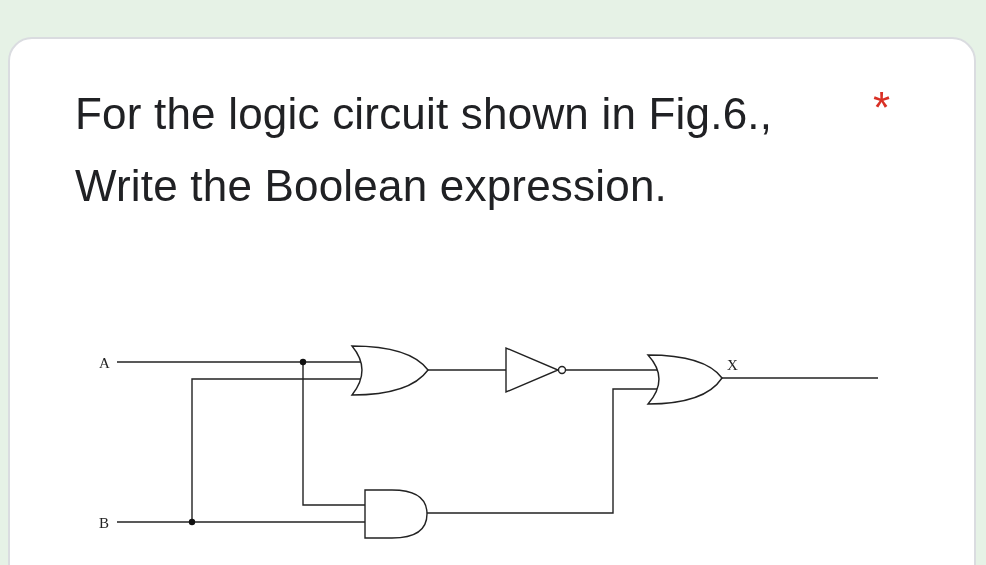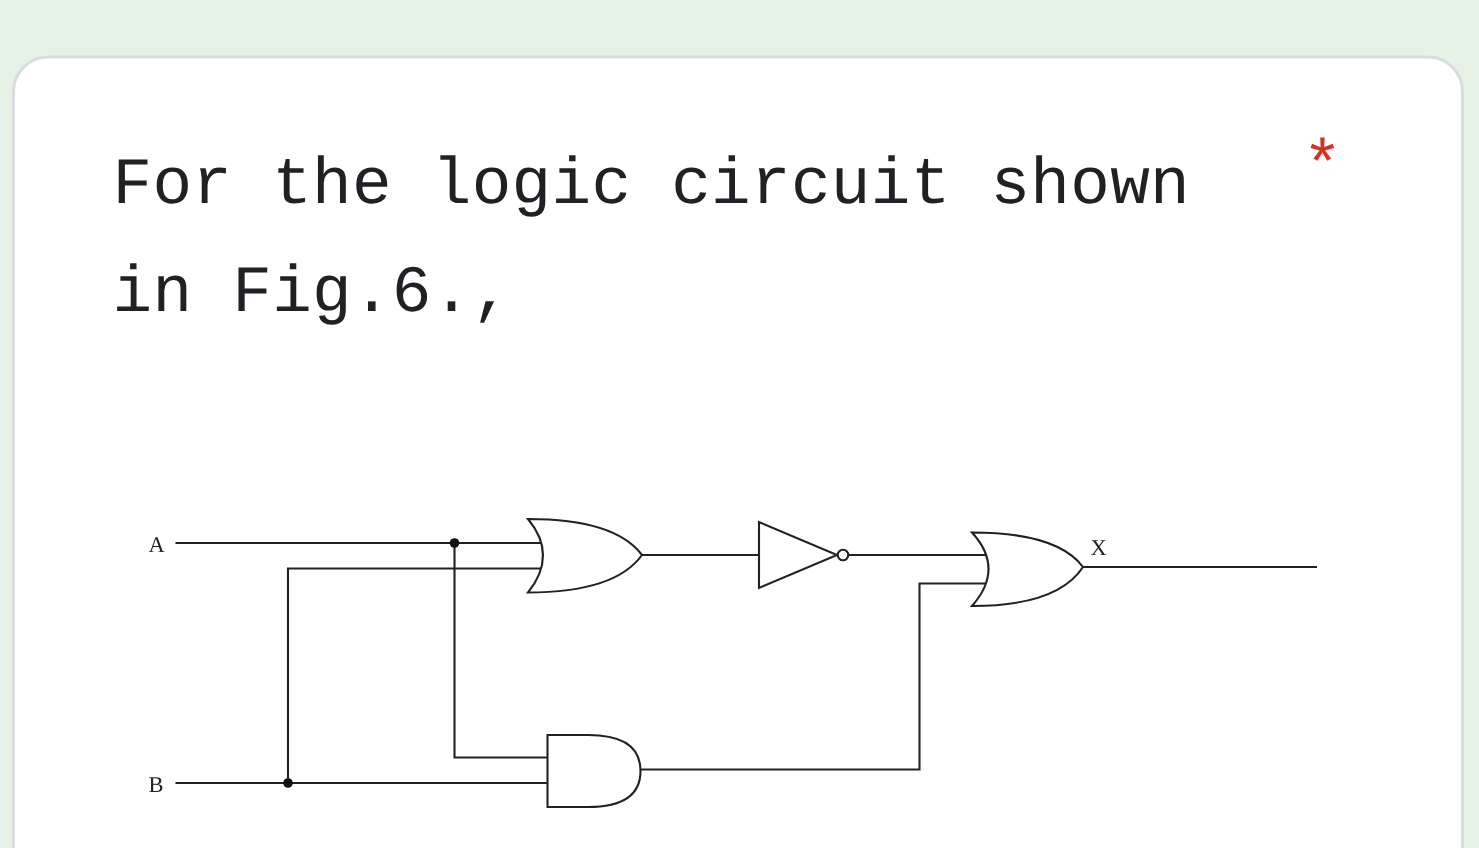--- a/index.html
+++ b/index.html
@@ -17,23 +17,23 @@
       width: 968px;
       height: 560px;
       background: #ffffff;
       border: 2px solid #dadce0;
       border-radius: 24px;
       box-sizing: border-box;
     }
     .question {
       position: absolute;
       left: 75px;
-      top: 88px;
+      top: 78px;
       width: 780px;
-      font-family: Liberation Mono, monospace;
+      font-family: Liberation Sans, sans-serif;
       font-size: 44px;
       line-height: 72px;
       color: #202124;
       letter-spacing: 0.2px;
     }
     .question span { display: block; }
     .required {
       position: absolute;
       left: 873px;
       top: 86px;
@@ -53,20 +53,21 @@
       fill: #222;
     }
   </style>
 </head>
 <body>
 
 <div class="card"></div>
 
 <div class="question">
   <span>For the logic circuit shown in Fig.6.,</span>
+  <span>Write the Boolean expression.</span>
 </div>
 <div class="required">*</div>
 
 <svg class="figure" width="986" height="565" viewBox="0 0 986 565">
   <g stroke="#222" stroke-width="1.4" fill="none">
 
     <line x1="117" y1="362" x2="362" y2="362"></line>
 
     <line x1="117" y1="522" x2="366" y2="522"></line>
 

